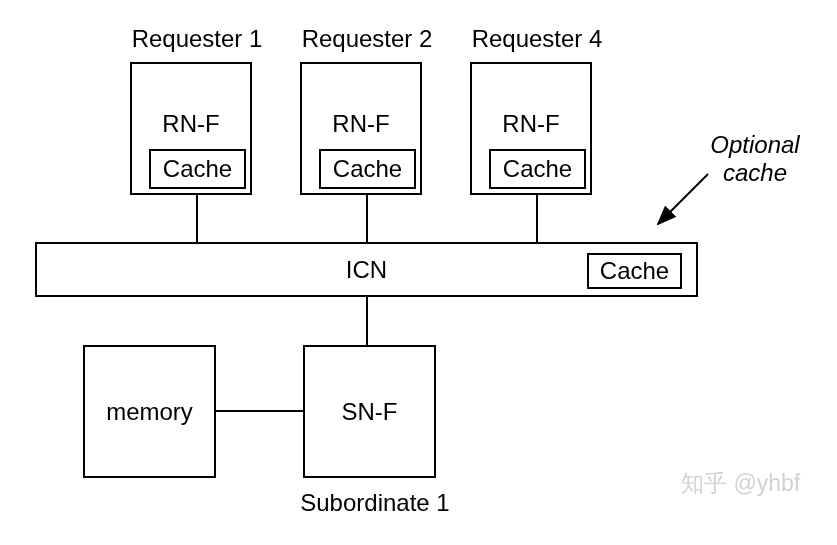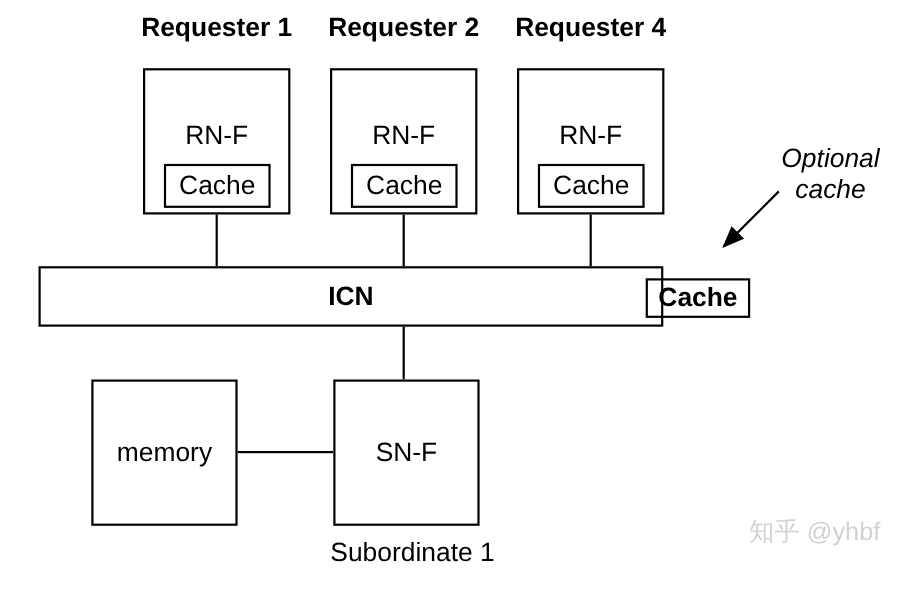--- a/index.html
+++ b/index.html
@@ -22,43 +22,42 @@
     border: 2px solid var(--stroke);
     background: var(--bg);
   }
   .lbl {
     position: absolute;
     font-size: 24px;
     line-height: 28px;
     text-align: center;
     white-space: nowrap;
   }
-  .req-title { top: 12px; width: 180px; font-weight: bold; }
-  .req-box { top: 62px; width: 134px; height: 133px; }
+  .req-title { top: 25px; width: 180px; }
+  .req-box { top: 62px; width: 122px; height: 133px; }
   .rnf-lbl {
     position: absolute;
     top: 46px; left: 0; right: 0;
     text-align: center;
     font-size: 24px;
   }
   .cache-box {
     position: absolute;
     left: 17px; top: 85px;
     width: 97px; height: 40px;
     border: 2px solid var(--stroke);
     display: flex; align-items: center; justify-content: center;
     font-size: 24px;
   }
   .vline, .hline { position: absolute; background: var(--stroke); }
   .icn-bar {
     left: 35px; top: 242px;
-    width: 568px; height: 55px;
+    width: 663px; height: 55px;
     display: flex; align-items: center; justify-content: center;
     font-size: 24px;
-    font-weight: bold;
   }
   .icn-cache {
     position: absolute;
     left: 550px; top: 9px;
     width: 95px; height: 36px;
     border: 2px solid var(--stroke);
     display: flex; align-items: center; justify-content: center;
     font-size: 24px;
   }
   .note {

